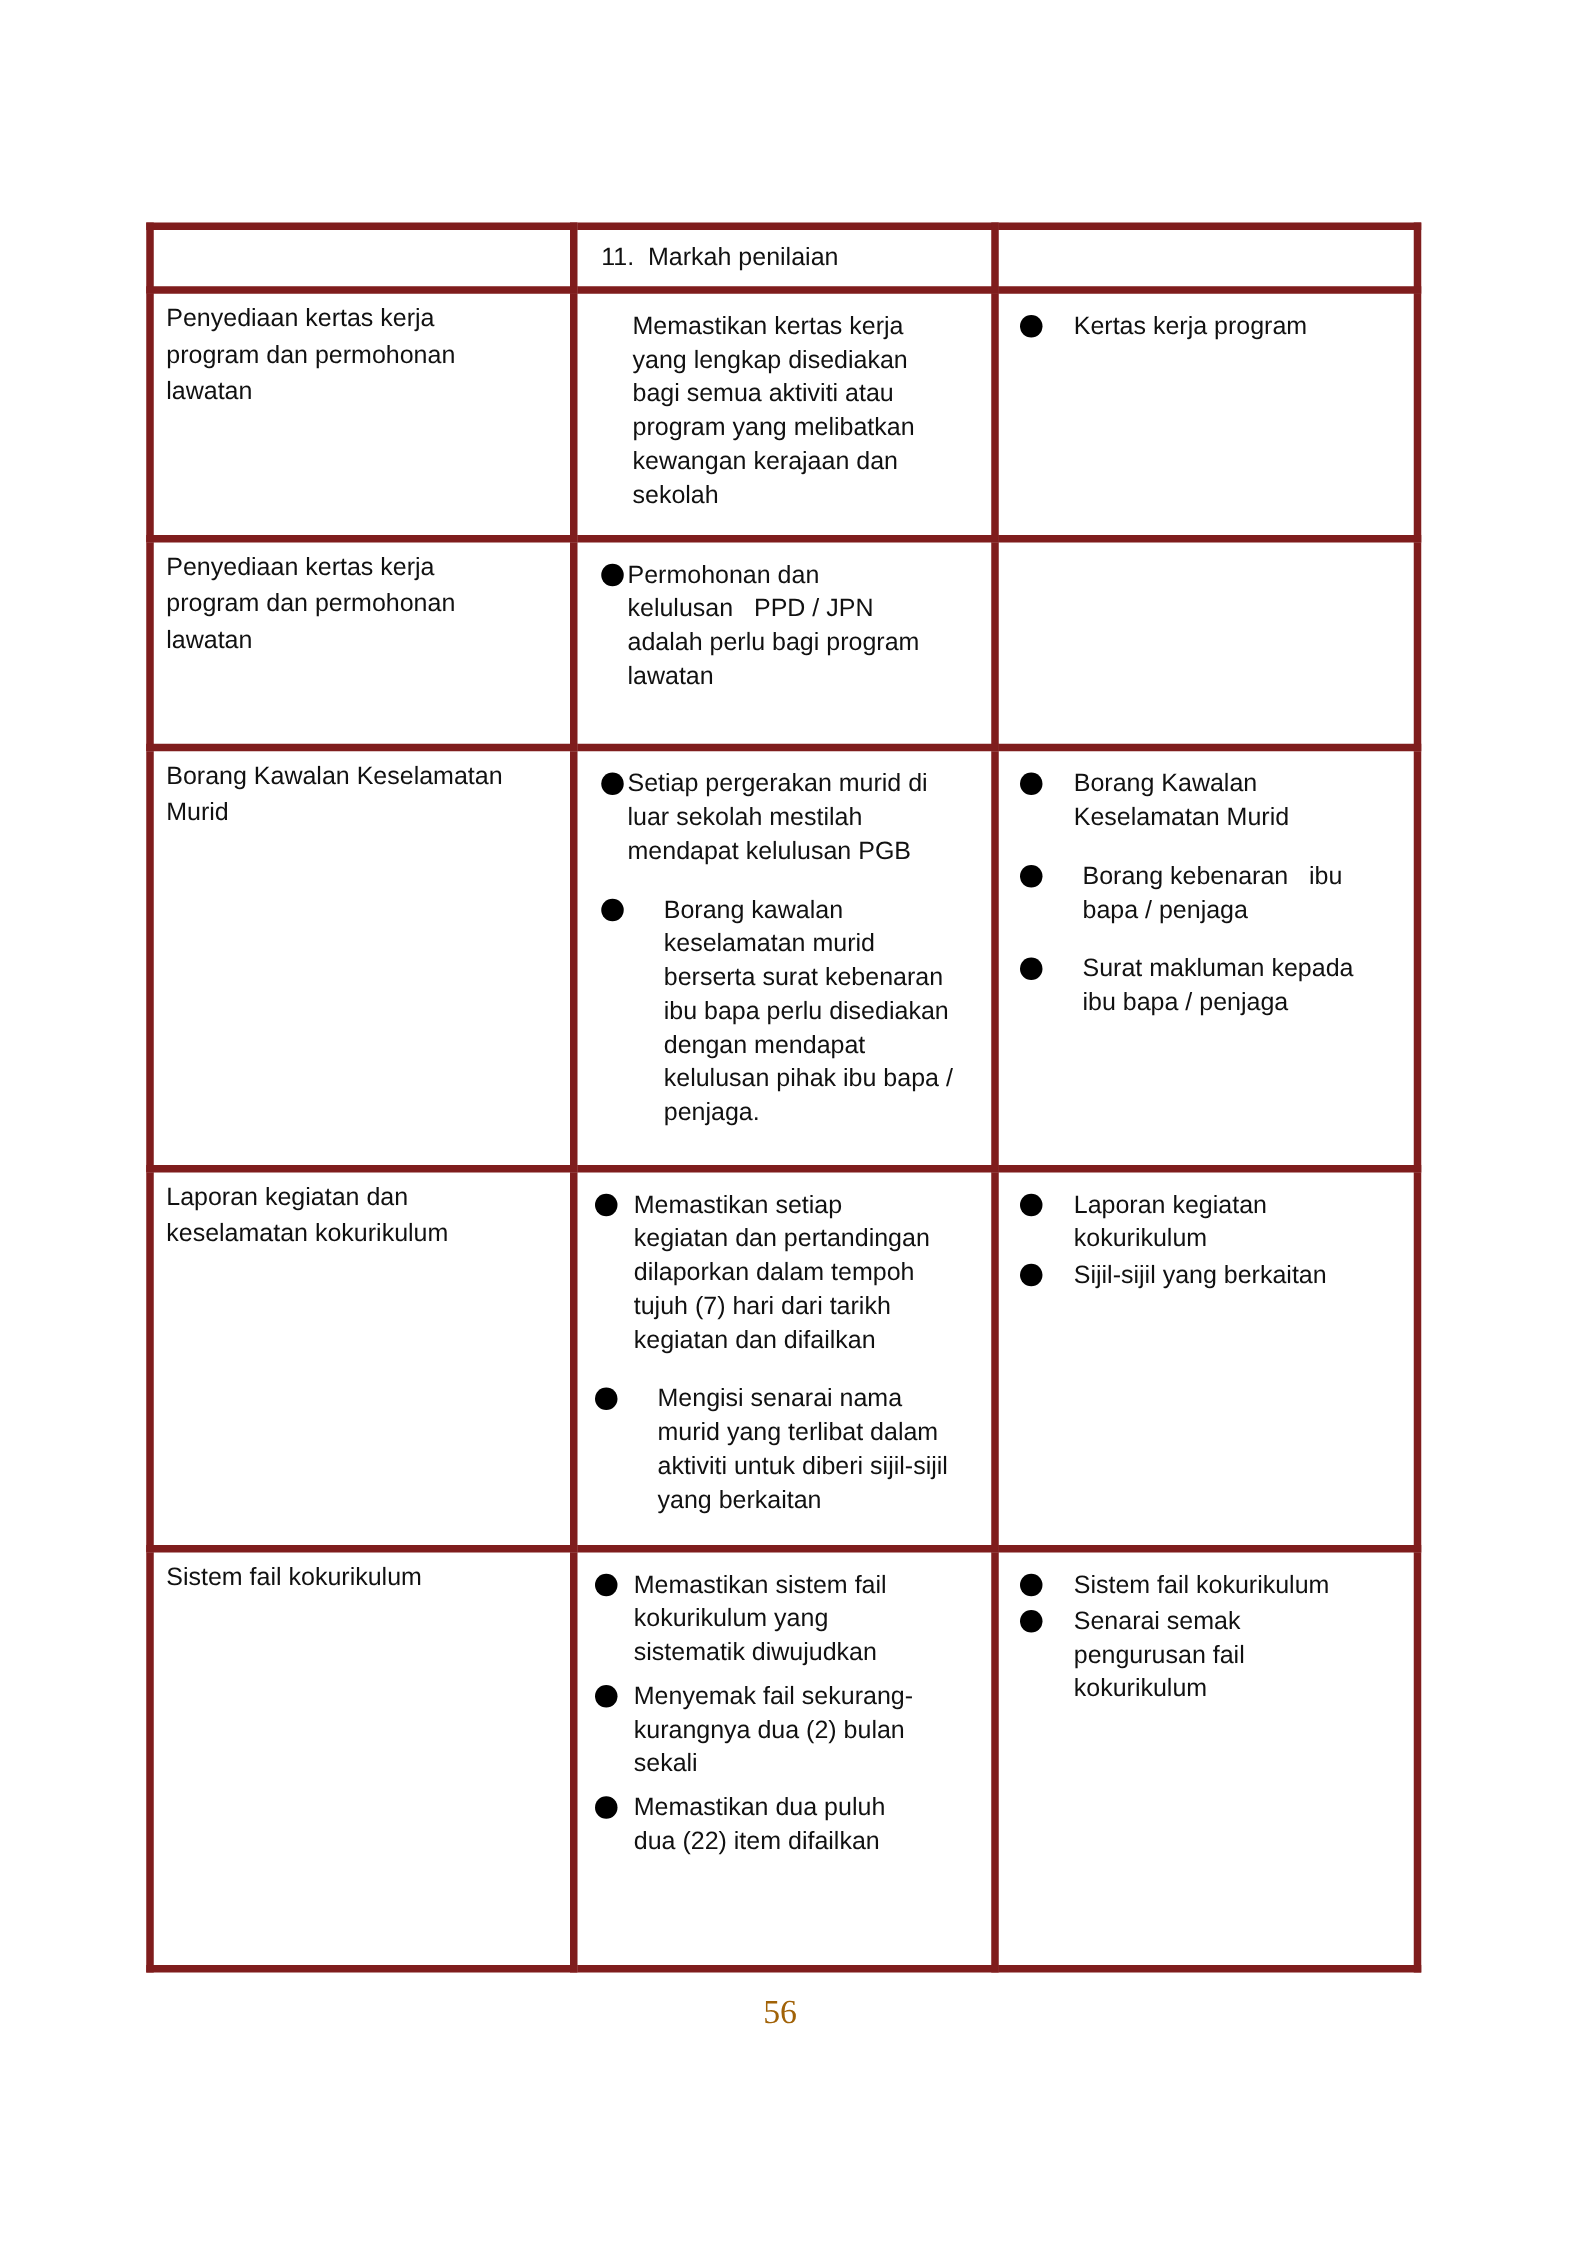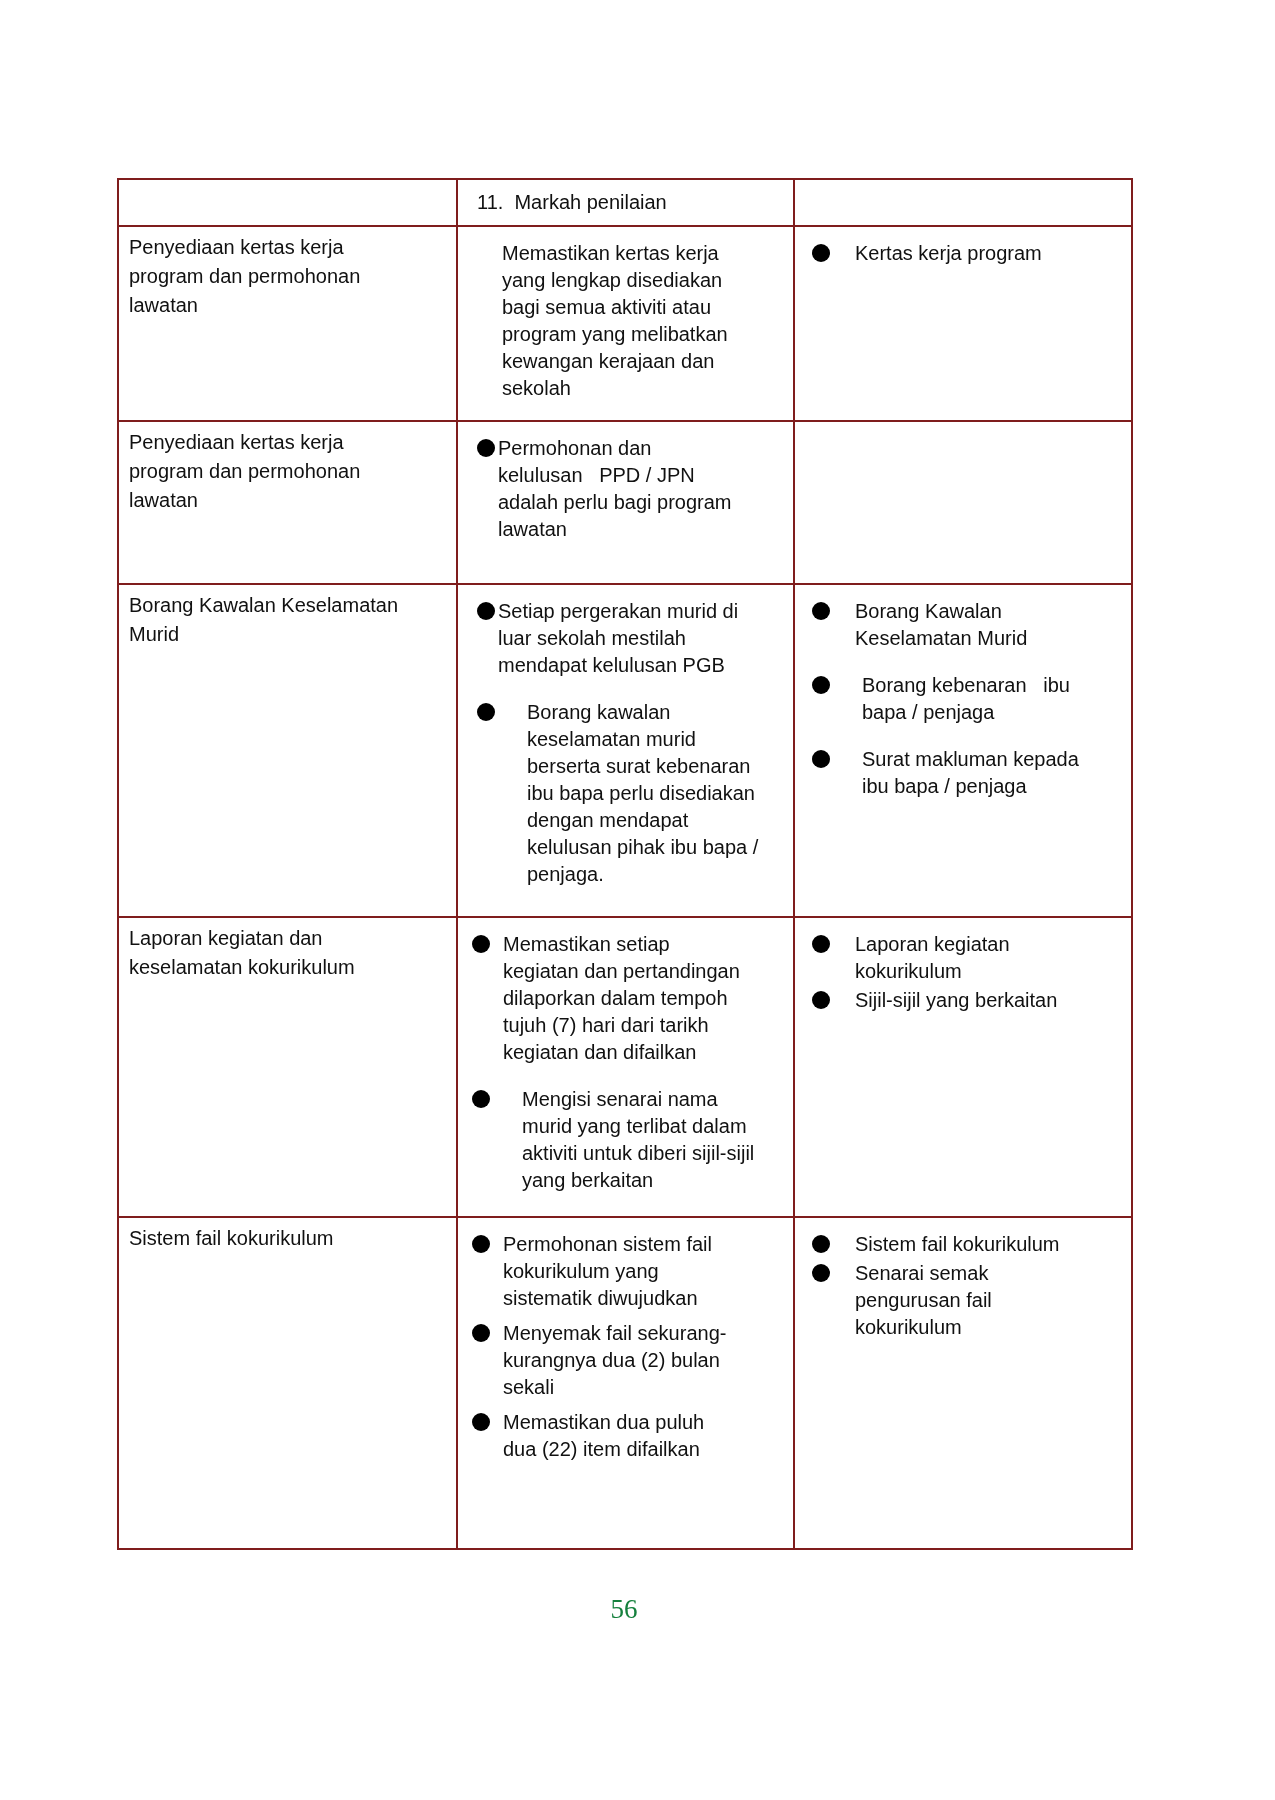--- a/index.html
+++ b/index.html
@@ -18,21 +18,21 @@
   }
   table.doc-table {
     position: absolute;
     left: 117px;
     top: 178px;
     width: 1014px;
     border-collapse: collapse;
     table-layout: fixed;
   }
   table.doc-table td {
-    border: 2px solid #7f1d1d;
+    border: 6px solid #7f1d1d;
     vertical-align: top;
     padding: 0;
   }
   col.c1 { width: 339px; }
   col.c2 { width: 337px; }
   col.c3 { width: 338px; }
 
   tr.tr-h  td { height: 45px;  }
   tr.tr-1  td { height: 193px; }
   tr.tr-2  td { height: 161px; }
@@ -91,21 +91,21 @@
     padding: 13px 6px 12px 44px;
   }
   .page-number {
     position: absolute;
     top: 1594px;
     left: 117px;
     width: 1014px;
     text-align: center;
     font-family: "Liberation Serif", serif;
     font-size: 27px;
-    color: #15803d;
+    color: #a16207;
   }
 </style>
 </head>
 <body>
 
 <div class="page">
 
   <table class="doc-table">
     <colgroup>
       <col class="c1">
@@ -252,21 +252,21 @@
     </tr>
 
     <tr class="tr-5">
       <td class="c-aspect">
         <div class="aspect-text">Sistem fail kokurikulum</div>
       </td>
       <td>
         <div class="list spaced gap8">
           <div class="item">
             <span class="bullet"></span>
-            <span class="item-text">Permohonan sistem fail
+            <span class="item-text">Memastikan sistem fail
 kokurikulum yang
 sistematik diwujudkan</span>
           </div>
           <div class="item">
             <span class="bullet"></span>
             <span class="item-text">Menyemak fail sekurang-
 kurangnya dua (2) bulan
 sekali</span>
           </div>
           <div class="item">

